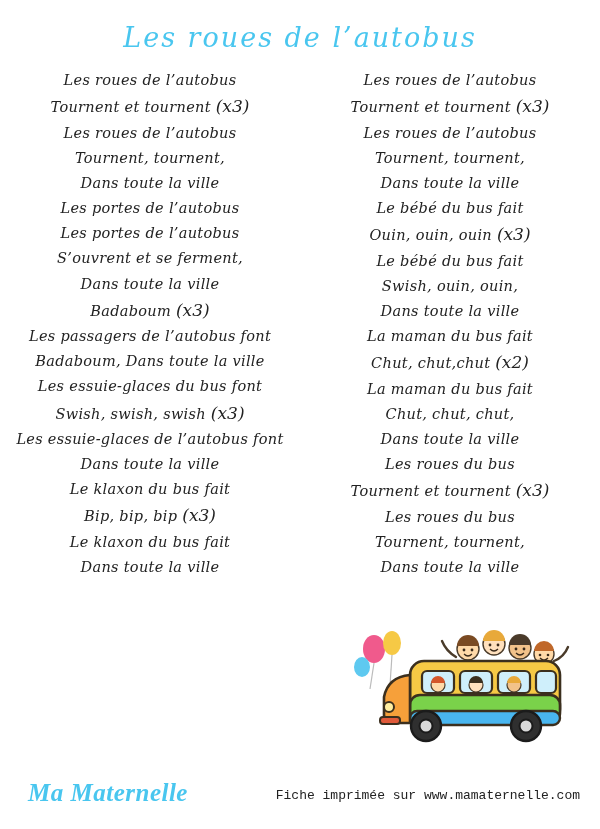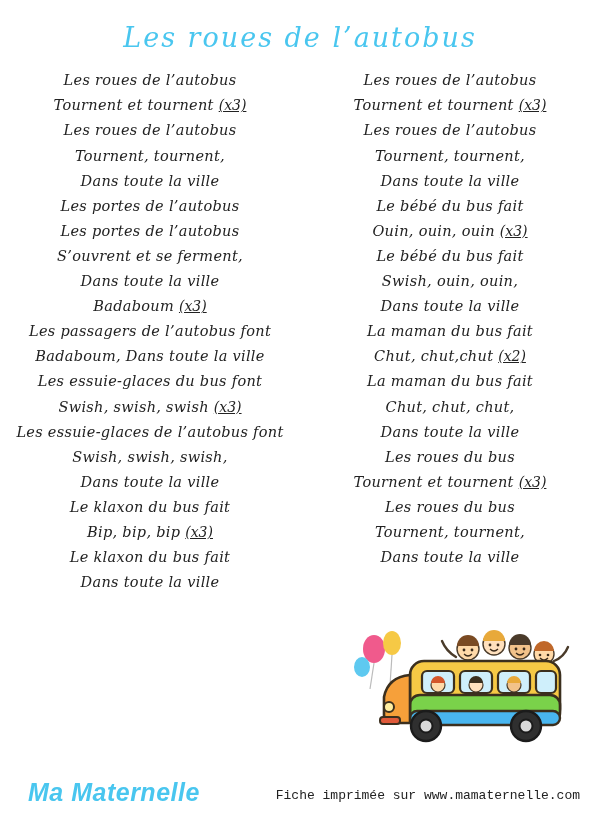--- a/index.html
+++ b/index.html
@@ -47,37 +47,36 @@
     font-family: "DejaVu Serif", serif;
     font-style: italic;
     font-size: 14.5px;
     color: #222222;
     line-height: 1.0;
     padding: 5.3px 0;
     white-space: nowrap;
     letter-spacing: 0.3px;
   }
   .line .rep {
-    font-size: 14px;
+    font-size: 17px;
     letter-spacing: 0;
-    text-decoration: underline;
   }
   .footer {
     position: absolute;
     left: 0;
     bottom: 0;
     width: 600px;
     height: 70px;
   }
   .brand {
     position: absolute;
     left: 28px;
     bottom: 22px;
     color: #49c6ef;
-    font-family: Liberation Sans, sans-serif;
+    font-family: Liberation Serif, serif;
     font-style: italic;
     font-weight: bold;
     font-size: 25px;
     letter-spacing: 0.5px;
     white-space: nowrap;
   }
   .printed {
     position: absolute;
     right: 20px;
     bottom: 26px;
@@ -113,21 +112,20 @@
         <div class="line"><span>Les portes de l’autobus</span></div>
         <div class="line"><span>Les portes de l’autobus</span></div>
         <div class="line"><span>S’ouvrent et se ferment,</span></div>
         <div class="line"><span>Dans toute la ville</span></div>
         <div class="line"><span>Badaboum</span> <span class="rep">(x3)</span></div>
         <div class="line"><span>Les passagers de l’autobus font</span></div>
         <div class="line"><span>Badaboum, Dans toute la ville</span></div>
         <div class="line"><span>Les essuie-glaces du bus font</span></div>
         <div class="line"><span>Swish, swish, swish</span> <span class="rep">(x3)</span></div>
         <div class="line"><span>Les essuie-glaces de l’autobus font</span></div>
-        <div class="line"><span>Swish, swish, swish,</span></div>
         <div class="line"><span>Dans toute la ville</span></div>
         <div class="line"><span>Le klaxon du bus fait</span></div>
         <div class="line"><span>Bip, bip, bip</span> <span class="rep">(x3)</span></div>
         <div class="line"><span>Le klaxon du bus fait</span></div>
         <div class="line"><span>Dans toute la ville</span></div>
       </div>
     <div class="col" id="col1">
         <div class="line"><span>Les roues de l’autobus</span></div>
         <div class="line"><span>Tournent et tournent</span> <span class="rep">(x3)</span></div>
         <div class="line"><span>Les roues de l’autobus</span></div>

